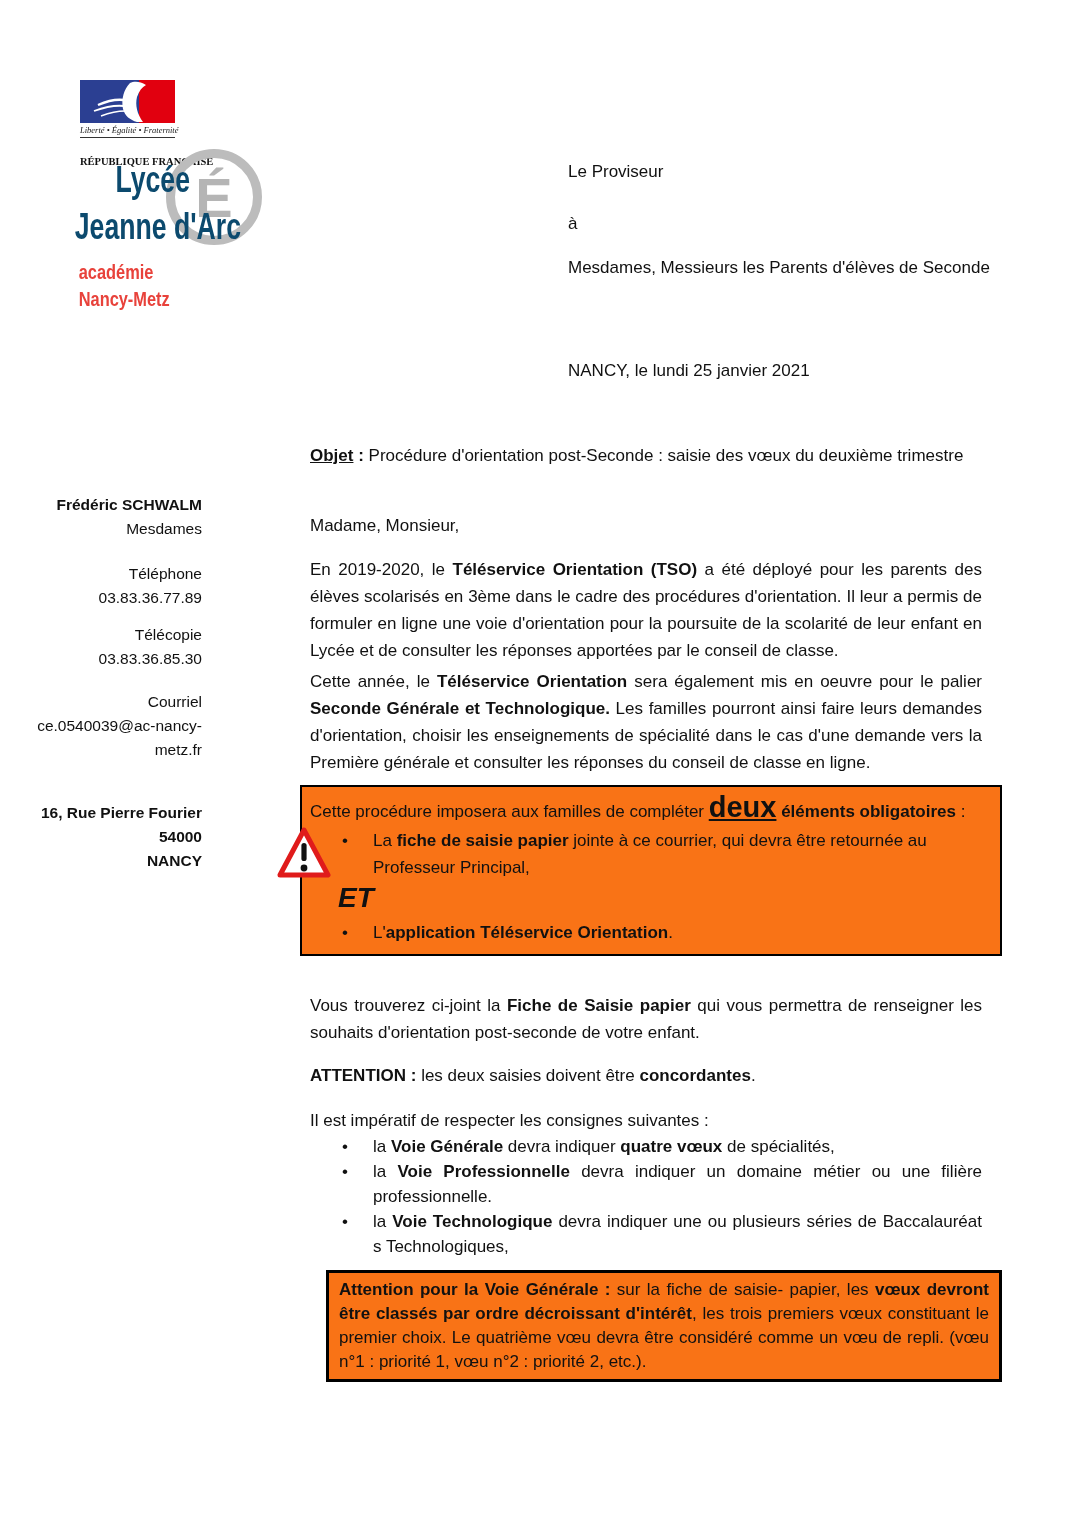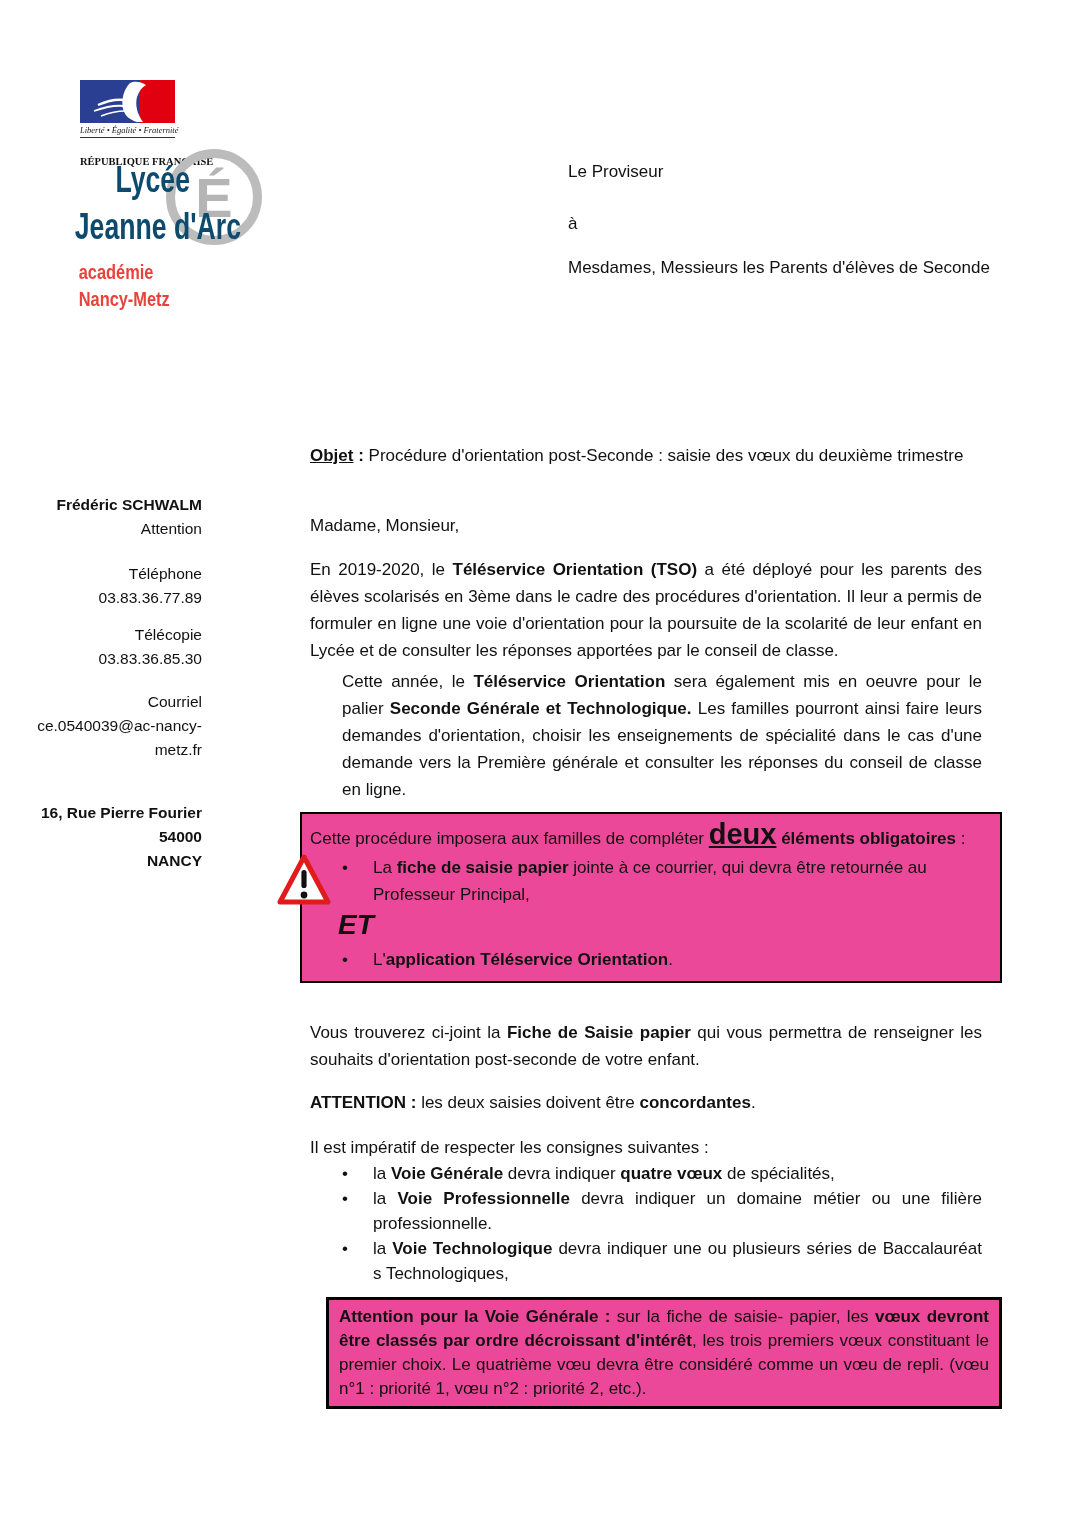--- a/index.html
+++ b/index.html
@@ -39,32 +39,32 @@
   
   .sidebar{position:absolute;left:10px;top:493px;width:192px;text-align:right;
            font-size:15.5px;line-height:24px;}
   .b{font-weight:700;}
   .gap1{margin-top:21px}.gap2{margin-top:13px}.gap3{margin-top:19px}.gap4{margin-top:39px}
 
   
   .main{position:absolute;left:310px;top:512px;width:672px;font-size:17px;line-height:27px;}
   .just{text-align:justify;}
   .p1{margin-top:17px;}
-  .p2{margin-top:4px;margin-left:32px;}
+  .p2{margin-top:4px;}
   .p3{margin-top:36px;}
   .attn{margin-top:16px;}
   .consignes{margin-top:18px;}
   .chaque{margin-top:14px;}
 
   .seg-b{font-weight:700;}
   .seg-bu{font-weight:700;text-decoration:underline;}
   .seg-deux{font-weight:700;font-size:29px;text-decoration:underline;line-height:1;}
 
   .boxed{border:2px solid #000;margin-left:-10px;margin-right:-20px;
-         padding:6px 10px 8px 8px;position:relative;background:#ec4899;}
+         padding:6px 10px 8px 8px;position:relative;background:#f97316;}
   .box1{margin-top:9px;}
   .box1-intro{line-height:30px;}
   .et{font-size:28px;font-weight:700;font-style:italic;line-height:30px;
       padding-left:28px;margin-top:2px;}
   .b2m{margin-top:6px;}
   .box2{border-width:3px;margin-top:11px;padding:5px 10px;line-height:24px;margin-left:16px;}
 
   .bullet{position:relative;padding-left:63px;}
   .bullet::before{content:"\2022";position:absolute;left:32px;top:0;}
   .lh25{line-height:25px;}
@@ -98,27 +98,28 @@
   </div>
   <div class="academy">
     <div>académie</div>
     <div>Nancy-Metz</div>
   </div>
 
   <div class="header-right">
     <div>Le Proviseur</div>
     <div class="hr-a">à</div>
     <div class="hr-rec">Mesdames, Messieurs les Parents d'élèves de Seconde</div>
+    <div class="hr-date">NANCY, le lundi 25 janvier 2021</div>
   </div>
 
   <div class="subject"><span class="seg-bu">Objet</span><span class="seg-b"> : </span><span>Procédure d'orientation post-Seconde : saisie des vœux du deuxième trimestre</span></div>
 
   <div class="sidebar">
     <div class="b">Frédéric SCHWALM</div>
-    <div>Attention</div>
+    <div>Mesdames</div>
     <div class="gap1">Téléphone</div>
     <div>03.83.36.77.89</div>
     <div class="gap2">Télécopie</div>
     <div>03.83.36.85.30</div>
     <div class="gap3">Courriel</div>
     <div>ce.0540039@ac-nancy-metz.fr</div>
     <div class="b gap4">16, Rue Pierre Fourier</div>
     <div class="b">54000</div>
     <div class="b">NANCY</div>
   </div>

